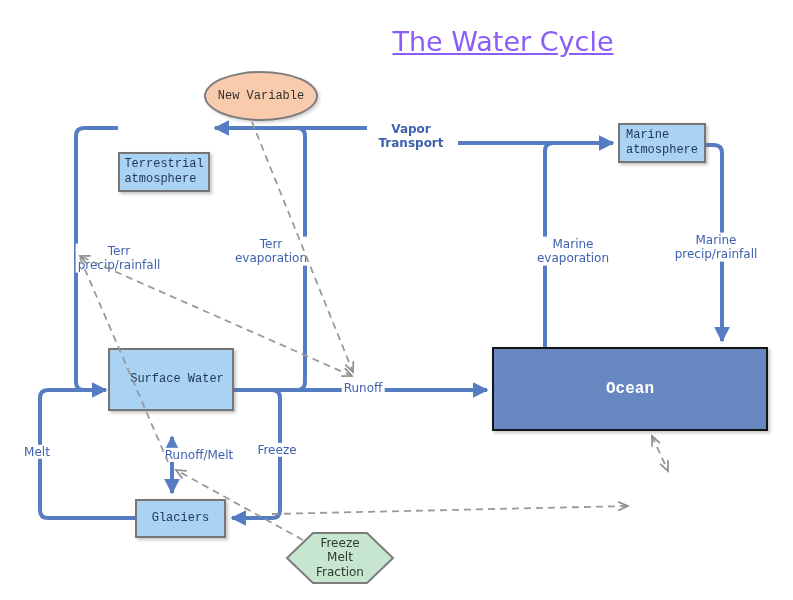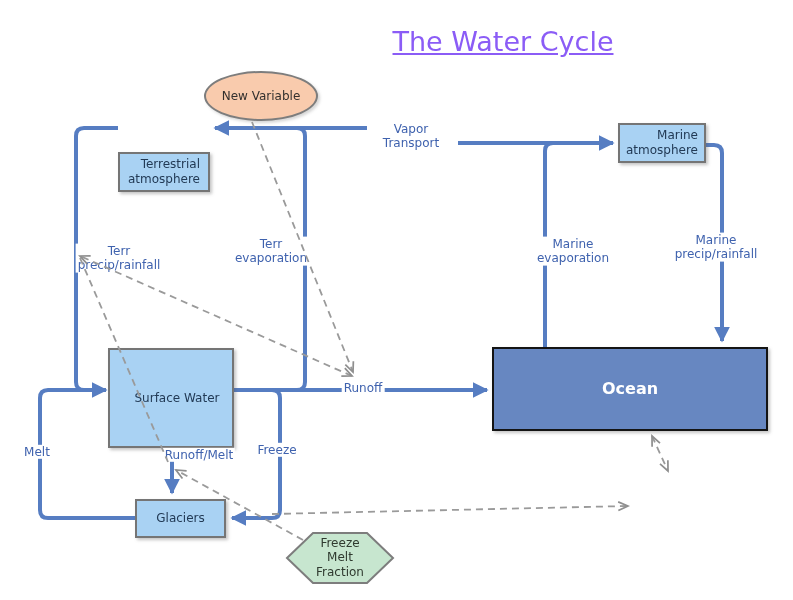--- a/index.html
+++ b/index.html
@@ -2,21 +2,21 @@
 <html><head>
 <meta charset="utf-8">
 <style>
   html,body{margin:0;padding:0;background:#ffffff;}
   #canvas{position:relative;width:793px;height:600px;background:#fff;overflow:hidden;
           font-family:"DejaVu Sans",sans-serif;}
   svg.layer{position:absolute;left:0;top:0;pointer-events:none;}
   .title{position:absolute;left:503px;top:26px;transform:translateX(-50%);
          font-size:27px;color:#8b5cf6;text-decoration:underline;white-space:nowrap;}
   .node{position:absolute;box-sizing:border-box;display:flex;align-items:center;justify-content:center;
-        text-align:right;white-space:pre-line;line-height:1.25;font-size:12px;color:#223a55;}
+        text-align:left;white-space:pre-line;line-height:1.25;font-size:12px;color:#223a55;font-family:Liberation Mono, monospace;}
   .box{background:#a9d2f3;border:2px solid #757575;box-shadow:2px 2px 3px rgba(90,90,90,.35);}
   .ocean{background:#6787c1;border:2px solid #141414;color:#ffffff;font-weight:bold;font-size:16px;
          box-shadow:2px 2px 3px rgba(90,90,90,.35);}
   .ellipse{background:#f9cbad;border:2px solid #7d7d7d;border-radius:50%;color:#33302e;
            box-shadow:2px 2px 3px rgba(120,120,120,.3);}
   .hextext{position:absolute;width:90px;text-align:center;white-space:pre-line;line-height:1.2;
            font-size:12px;color:#2f3a2f;transform:translate(-50%,-50%);}
   .flabel{position:absolute;transform:translate(-50%,-50%);background:#ffffff;color:#3f62ae;
           font-size:12px;line-height:1.2;text-align:center;white-space:pre-line;padding:0 2px;}
 </style>
@@ -47,34 +47,34 @@
   </svg>
 
   <div class="title">The Water Cycle</div>
 
   <div class="node box" style="left:118px;top:108px;width:92px;height:40px;margin-top:44px;">Terrestrial
 atmosphere</div>
 
   <div class="node box" style="left:618px;top:123px;width:88px;height:40px;">Marine
 atmosphere</div>
 
-  <div class="node box" style="left:108px;top:348px;width:126px;height:100px;padding-left:12px;">Surface Water</div>
+  <div class="node box" style="left:108px;top:348px;width:126px;height:63px;padding-left:12px;">Surface Water</div>
 
   <div class="node ocean" style="left:492px;top:347px;width:276px;height:84px;">Ocean</div>
 
   <div class="node box" style="left:135px;top:499px;width:91px;height:39px;">Glaciers</div>
 
   <div class="node ellipse" style="left:204px;top:71px;width:114px;height:50px;">New Variable</div>
 
 
   <div class="hextext" style="left:340px;top:558px;">Freeze
 Melt
 Fraction</div>
 
-  <div class="flabel" style="left:411px;top:136px;">Vapor
+  <div class="flabel" style="left:411px;top:136px;font-weight:bold;">Vapor
 Transport</div>
 
   <div class="flabel" style="left:119px;top:258px;">Terr
 precip/rainfall</div>
 
   <div class="flabel" style="left:271px;top:251px;">Terr
 evaporation</div>
 
   <div class="flabel" style="left:573px;top:251px;">Marine
 evaporation</div>

